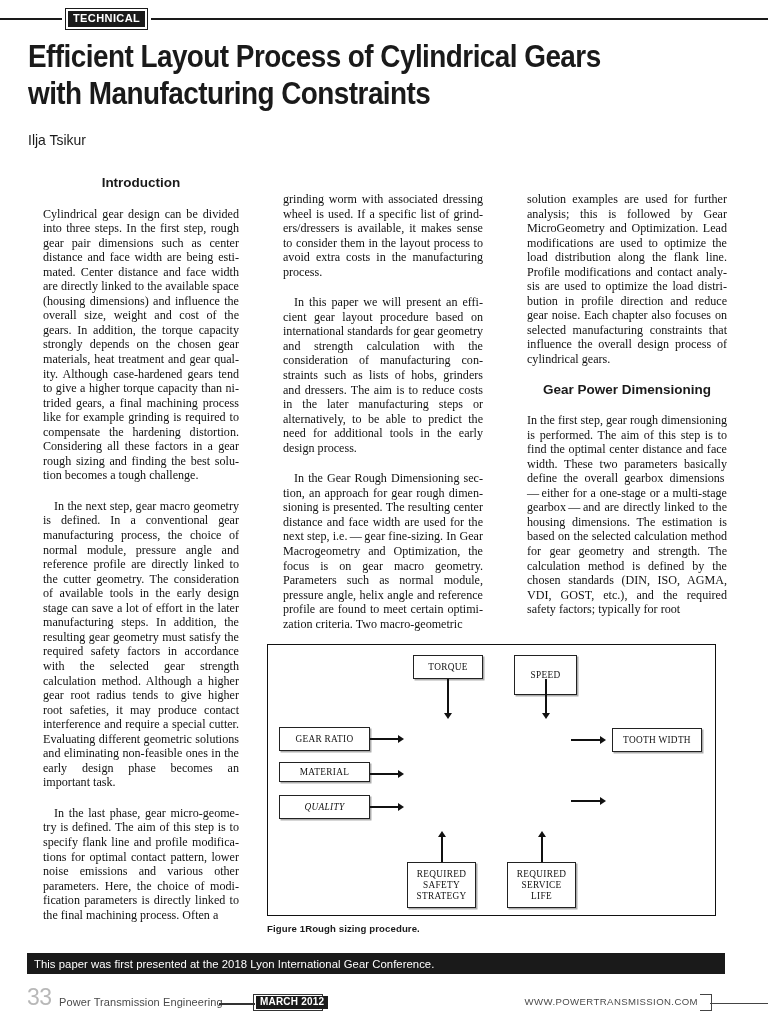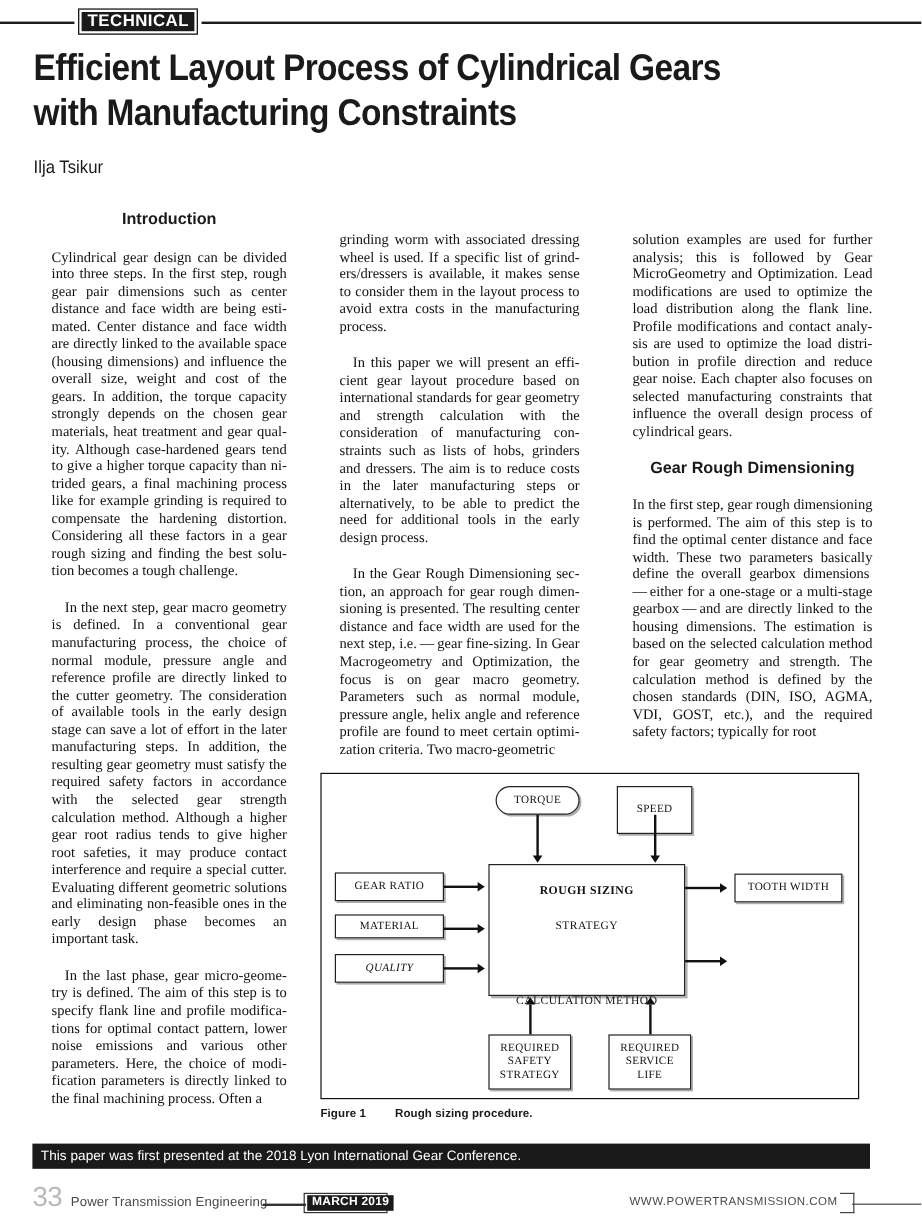--- a/index.html
+++ b/index.html
@@ -30,21 +30,21 @@
     left: 62px;
     top: 8px;
     background: #ffffff;
     padding: 0 4px;
   }
   .tech-tag .tag-inner {
     background: #1a1a1a;
     color: #ffffff;
     font-family: "Liberation Sans", sans-serif;
     font-weight: bold;
-    font-size: 14px;
+    font-size: 11px;
     letter-spacing: 0.4px;
     padding: 2px 5px 3px 5px;
     border: 2px solid #ffffff;
     outline: 1.5px solid #1a1a1a;
     display: inline-block;
     line-height: 11px;
   }
 
   
   .title {
@@ -178,21 +178,21 @@
   .fig-caption {
     position: absolute;
     left: 267px;
     top: 923px;
     font-family: "Liberation Sans", sans-serif;
     font-size: 9.6px;
     font-weight: bold;
     color: #1a1a1a;
     letter-spacing: 0.1px;
   }
-  .fig-caption .num { margin-right: 24px; text-align: center; }
+  .fig-caption .num { margin-right: 0; text-align: center; }
 
   
   .note-banner {
     position: absolute;
     left: 27px;
     top: 953px;
     width: 698px;
     height: 21px;
     background: #1a1a1a;
     color: #ffffff;
@@ -306,49 +306,44 @@
 </div>
 
 <div class="col" id="col2">
   <p class="first">grinding worm with associated dressing wheel is used. If a specific list of grind­ers/dressers is available, it makes sense to consider them in the layout process to avoid extra costs in the manufactur­ing process.</p>
   <p>In this paper we will present an effi­cient gear layout procedure based on international standards for gear geom­etry and strength calculation with the consideration of manufacturing con­straints such as lists of hobs, grind­ers and dressers. The aim is to reduce costs in the later manufacturing steps or alternatively, to be able to predict the need for additional tools in the early design process.</p>
   <p>In the Gear Rough Dimensioning sec­tion, an approach for gear rough dimen­sioning is presented. The resulting cen­ter distance and face width are used for the next step, i.e. — gear fine-sizing. In Gear Macrogeometry and Optimization, the focus is on gear macro geometry. Parameters such as normal module, pressure angle, helix angle and reference profile are found to meet certain optimi­zation criteria. Two macro-geometric</p>
 </div>
 
 <div class="col" id="col3">
   <p class="first">solution examples are used for fur­ther analysis; this is followed by Gear MicroGeometry and Optimization. Lead modifications are used to optimize the load distribution along the flank line. Profile modifications and contact analy­sis are used to optimize the load distri­bution in profile direction and reduce gear noise. Each chapter also focuses on selected manufacturing constraints that influence the overall design process of cylindrical gears.</p>
-  <h2 class="spaced">Gear Rough Dimensioning</h2>
+  <h2 class="spaced">Gear Power Dimensioning</h2>
   <p class="first">In the first step, gear rough dimension­ing is performed. The aim of this step is to find the optimal center distance and face width. These two parameters basically define the overall gearbox di­mensions — either for a one-stage or a multi-stage gearbox — and are directly linked to the housing dimensions. The estimation is based on the selected calculation method for gear geometry and strength. The calculation method is defined by the chosen standards (DIN, ISO, AGMA, VDI, GOST, etc.), and the required safety factors; typically for root</p>
 </div>
 
 <div class="figure-wrap">
   <div class="figure-box"></div>
 
-  <div class="fbox" style="left:146px; top:11px; width:70px; height:24px;border-radius:12px;">
+  <div class="fbox" style="left:146px; top:11px; width:70px; height:24px;">
     <span>TORQUE</span>
   </div>
   <div class="fbox" style="left:247px; top:11px; width:63px; height:40px;">
     <span>SPEED</span>
   </div>
 
   <div class="fbox" style="left:12px; top:83px; width:91px; height:24px;">
     <span>GEAR RATIO</span>
   </div>
   <div class="fbox" style="left:12px; top:118px; width:91px; height:20px;">
     <span>MATERIAL</span>
   </div>
   <div class="fbox" style="left:12px; top:151px; width:91px; height:24px;font-style:italic;">
     <span>QUALITY</span>
   </div>
 
-  <div class="fbox center-proc" style="left:140px; top:76px; width:164px; height:110px;">
-    <div class="proc-line l1">ROUGH SIZING</div>
-    <div class="proc-line l2">STRATEGY</div>
-    <div class="proc-line l3">CALCULATION METHOD</div>
-  </div>
 
   <div class="fbox" style="left:345px; top:84px; width:90px; height:24px;">
     <span>TOOTH WIDTH</span>
   </div>
 
   <div class="fbox" style="left:140px; top:218px; width:69px; height:46px; flex-direction:column;">
     <span>REQUIRED</span>
     <span>SAFETY</span>
     <span>STRATEGY</span>
   </div>
@@ -391,16 +386,16 @@
 </div>
 
 <div class="note-banner">
   <span>This paper was first presented at the 2018 Lyon International Gear Conference.</span>
 </div>
 
 <div class="footer-page">33</div>
 <div class="footer-mag">Power Transmission Engineering</div>
 <div class="footer-rule-left"></div>
 <div class="footer-date-bracket"></div>
-<div class="footer-date">MARCH 2019</div>
+<div class="footer-date">MARCH 2012</div>
 <div class="footer-url">WWW.POWERTRANSMISSION.COM</div>
 <div class="footer-bracket-right"></div>
 <div class="footer-rule-right"></div>
 
 </body></html>

